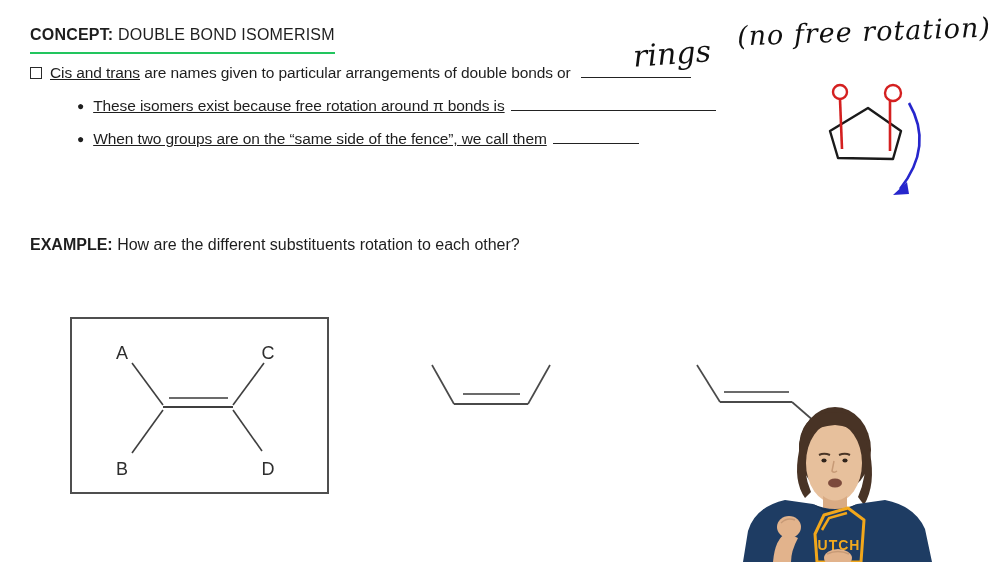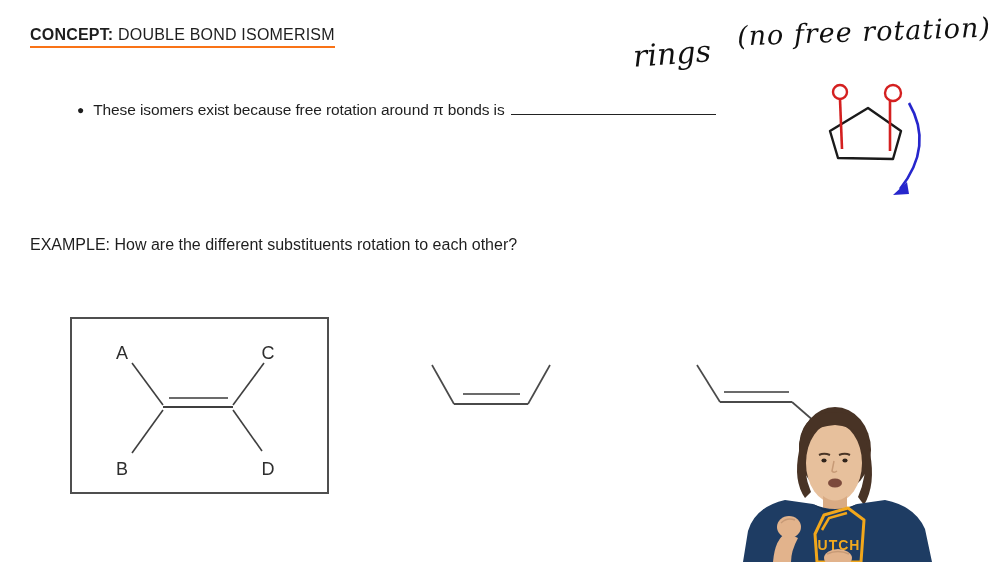--- a/index.html
+++ b/index.html
@@ -3,60 +3,66 @@
 <meta charset="utf-8">
 <style>
   html,body{margin:0;padding:0;background:#ffffff;}
   .canvas{
     position:relative;width:1000px;height:562px;background:#ffffff;overflow:hidden;
     font-family:"Liberation Sans",sans-serif;color:#1e1e1e;
   }
   .abs{position:absolute;}
   
   .title-line{top:26px;left:30px;font-size:16px;font-weight:bold;
-    border-bottom:2px solid #f97316;padding-bottom:2px;letter-spacing:.2px;text-align:right;}
+    border-bottom:2px solid #22c55e;padding-bottom:8px;letter-spacing:.2px;text-align:right;}
   .def-line{top:64px;left:30px;font-size:15.5px;letter-spacing:-.1px;white-space:nowrap;}
   .checkbox{display:inline-block;width:10px;height:10px;border:1.5px solid #2a2a2a;
     margin-right:8px;transform:translateY(1px);}
   .u-term{text-decoration:underline;}
   .blank{display:inline-block;border-bottom:1.6px solid #222;height:12px;}
   .blank-def{width:110px;margin-left:6px;}
   .bullets{top:96px;left:77px;list-style:none;margin:0;padding:0;font-size:15.5px;letter-spacing:-.1px;}
-  .bullets li{margin-bottom:12px;line-height:28px;white-space:nowrap;}
+  .bullets li{margin-bottom:12px;line-height:20px;white-space:nowrap;text-decoration:underline;}
   .bullets .dot{display:inline-block;margin-right:9px;font-size:12px;transform:translateY(-1px);}
   .blank-b1{width:205px;margin-left:6px;}
   .blank-b2{width:86px;margin-left:6px;}
   .blank-b3{width:84px;margin-left:6px;}
   .example-line{top:236px;left:30px;font-size:16px;white-space:nowrap;}
-  .bold{font-weight:normal;}
+  .bold{font-weight:bold;}
   
   .hand{font-family:"DejaVu Serif",serif;font-style:italic;color:#101010;}
   .hand-rings{top:36px;left:633px;font-size:30px;transform:rotate(-4deg);}
   .hand-note{top:16px;left:737px;font-size:27px;transform:rotate(-2deg);letter-spacing:1px;white-space:nowrap;}
   
   .example-box{top:317px;left:70px;width:255px;height:173px;border:2px solid #4f4f4f;}
   svg{display:block;}
   .struct-label{font-family:"Liberation Sans",sans-serif;font-size:18px;fill:#2e2e2e;}
   .shirt-text{font-family:"Liberation Sans",sans-serif;font-size:14px;font-weight:bold;
     fill:#f2a91e;letter-spacing:1px;}
 </style>
 </head>
 <body>
 
 <div class="canvas">
 
   <div class="abs title-line"><span>CONCEPT:</span><span style="font-weight:normal;"> </span><span style="font-weight:normal;">DOUBLE BOND ISOMERISM</span></div>
 
+  <div class="abs def-line">
+    <span class="checkbox"></span><span class="u-term">Cis and trans</span>
+    <span>are names given to particular arrangements of double bonds or</span>
+    <span class="blank blank-def"></span>
+  </div>
 
   <div class="abs hand hand-rings">rings</div>
 
   <div class="abs hand hand-note">(no free rotation)</div>
 
   <ul class="abs bullets">
     <li><span class="dot">●</span><span>These isomers exist because free rotation around π bonds is</span><span class="blank blank-b1"></span></li>
+    <li><span class="dot">●</span><span>When two groups are on the “same side of the fence”, we call them</span><span class="blank blank-b2"></span></li>
   </ul>
 
   <svg class="abs" style="top:78px;left:805px;" width="135" height="125" viewBox="0 0 135 125">
     <path d="M63,30 L96,53 L88,81 L33,80 L25,53 Z" fill="none" stroke="#1a1a1a" stroke-width="2.4" stroke-linejoin="round"></path>
     <line x1="37" y1="71" x2="35" y2="21" stroke="#d42020" stroke-width="2.6"></line>
     <circle cx="35" cy="14" r="7" fill="none" stroke="#d42020" stroke-width="2.4"></circle>
     <line x1="85" y1="73" x2="85" y2="23" stroke="#d42020" stroke-width="2.6"></line>
     <circle cx="88" cy="15" r="8" fill="none" stroke="#d42020" stroke-width="2.4"></circle>
     <path d="M104,25 Q129,68 95,111" fill="none" stroke="#2626cc" stroke-width="2.6"></path>
     <polygon points="88,117 102,104 104,116" fill="#2626cc"></polygon>

